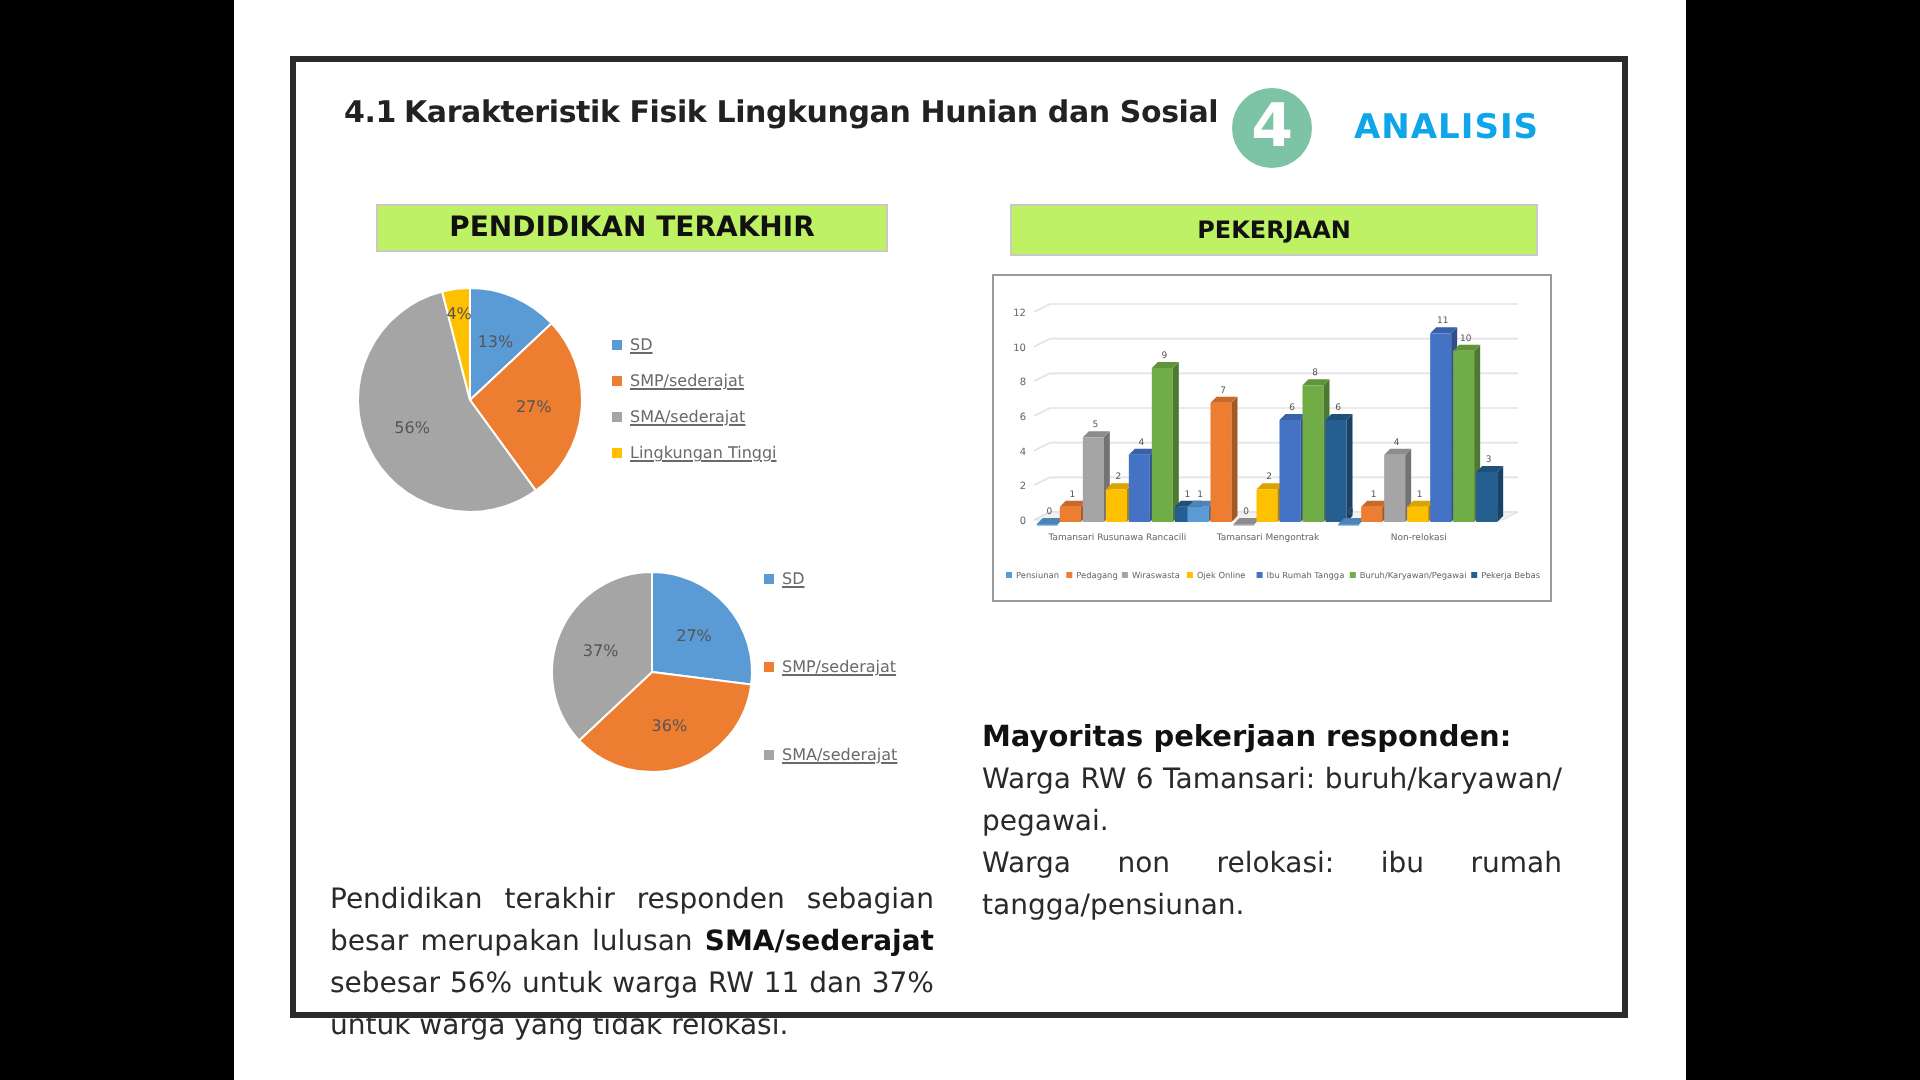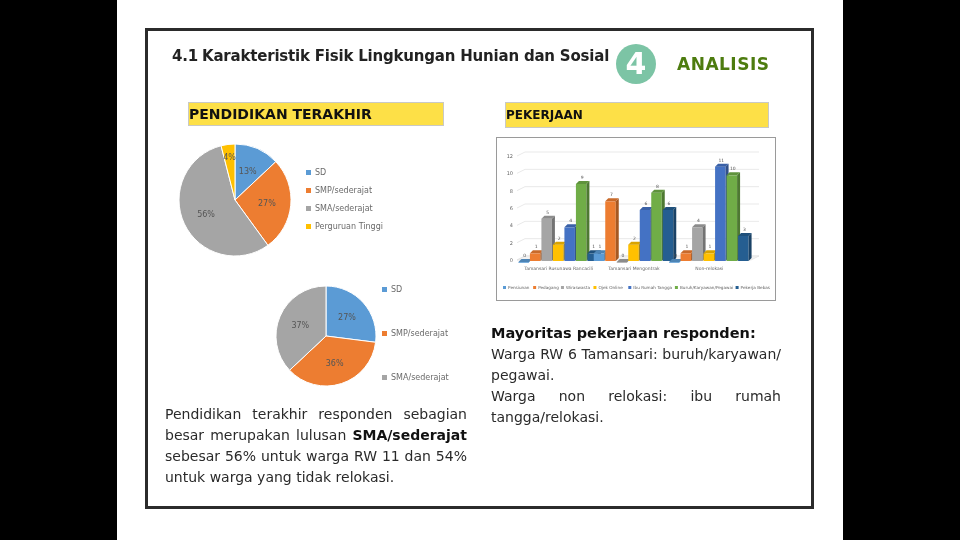--- a/index.html
+++ b/index.html
@@ -3,29 +3,29 @@
 <meta charset="utf-8">
 <style>
   html,body{margin:0;padding:0;}
   body{width:960px;height:540px;background:#000;position:relative;overflow:hidden;font-family:"DejaVu Sans","Liberation Sans",sans-serif;}
   .page{position:absolute;left:117px;top:0;width:726px;height:540px;background:#fff;}
   .frame{position:absolute;left:145px;top:28px;width:663px;height:475px;border:3px solid #2b2b2b;background:#fff;}
   .title{position:absolute;left:172px;top:45px;font-size:15px;font-weight:bold;color:#222;line-height:22px;letter-spacing:-0.2px;}
   .title .num{display:inline-block;width:30px;}
   .title .l2{padding-left:36px;}
   .badge{position:absolute;left:616px;top:44px;width:40px;height:40px;border-radius:50%;background:#7cc4a5;color:#fff;font-size:30px;font-weight:bold;text-align:center;line-height:40px;}
-  .analisis{position:absolute;left:677px;top:54px;font-size:17px;font-weight:bold;color:#4d7c0f;letter-spacing:0.5px;}
-  .hdr{position:absolute;background:#fde047;color:#111;font-weight:bold;text-align:left;border:1px solid #c9c9c5;}
+  .analisis{position:absolute;left:677px;top:54px;font-size:17px;font-weight:bold;color:#0ea5e9;letter-spacing:0.5px;}
+  .hdr{position:absolute;background:#bef264;color:#111;font-weight:bold;text-align:center;border:1px solid #c9c9c5;}
   .hdr.left{left:188px;top:102px;width:254px;height:22px;line-height:22px;font-size:14px;}
   .hdr.right{left:505px;top:102px;width:262px;height:24px;line-height:24px;font-size:12px;}
-  .legend{position:absolute;font-size:8px;color:#6a6a6a;}
+  .legend{position:absolute;font-size:8px;color:#6a6a6a;text-decoration:underline;}
   .legend div{height:18px;line-height:18px;}
   .sw{display:inline-block;width:5px;height:5px;margin-right:4px;vertical-align:middle;}
   .barbox{position:absolute;left:496px;top:137px;width:278px;height:162px;border:1px solid #9a9a9a;background:#fff;}
-  .para{position:absolute;font-size:14px;color:#2a2a2a;line-height:21px;font-family:"DejaVu Sans",sans-serif;}
+  .para{position:absolute;font-size:14px;color:#2a2a2a;line-height:21px;font-family:"DejaVu Sans",sans-serif;margin-top:36px;}
   .para.left{left:165px;top:404px;width:302px;text-align:justify;text-align-last:left;}
   .para.right{left:491px;top:323px;width:290px;text-align:justify;}
   .para b{color:#111;}
   svg text{font-family:"DejaVu Sans",sans-serif;}
 </style>
 </head>
 <body>
 
 <div class="page"></div>
 <div class="frame"></div>
@@ -48,21 +48,21 @@
       <path d="M0,0 L32.91597412837849,45.304951684997064 A56,56 0 1 1 -13.926633681231849,-54.24065702320335 Z" fill="#a5a5a5" stroke="#fff" stroke-width="1"></path>
       <text x="-28.954465678912626" y="16.624937330082318" text-anchor="middle" font-size="8" fill="#555">56%</text>
       <path d="M0,0 L-13.926633681231849,-54.24065702320335 A56,56 0 0 1 3.945095839036924e-14,-56 Z" fill="#ffc000" stroke="#fff" stroke-width="1"></path>
       <text x="-5.474555642088787" y="-40.33557015341639" text-anchor="middle" font-size="8" fill="#555">4%</text>
     </g>
 </svg>
 <div class="legend" style="left:306px;top:164px;">
   <div><span class="sw" style="background:#5b9bd5"></span><span>SD</span></div>
   <div><span class="sw" style="background:#ed7d31"></span><span>SMP/sederajat</span></div>
   <div><span class="sw" style="background:#a5a5a5"></span><span>SMA/sederajat</span></div>
-  <div><span class="sw" style="background:#ffc000"></span><span>Perguruan Tinggi</span></div>
+  <div><span class="sw" style="background:#ffc000"></span><span>Lingkungan Tinggi</span></div>
 </div>
 
 <svg style="position:absolute;left:270px;top:280px;" width="112" height="112" viewBox="0 0 112 112">
   <g id="pie2" transform="translate(56,56)">
       <path d="M0,0 L3.061616997868383e-15,-50 A50,50 0 0 1 49.60573506572389,6.266661678215221 Z" fill="#5b9bd5" stroke="#fff" stroke-width="1"></path>
       <text x="21.003109949652867" y="-15.51673222906225" text-anchor="middle" font-size="8" fill="#555">27%</text>
       <path d="M0,0 L49.60573506572389,6.266661678215221 A50,50 0 0 1 -36.44843137107058,34.227355296434425 Z" fill="#ed7d31" stroke="#fff" stroke-width="1"></path>
       <text x="8.652475842498523" y="29.629582456264302" text-anchor="middle" font-size="8" fill="#555">36%</text>
       <path d="M0,0 L-36.44843137107058,34.227355296434425 A50,50 0 0 1 -9.184850993605149e-15,-50 Z" fill="#a5a5a5" stroke="#fff" stroke-width="1"></path>
       <text x="-25.697129519151467" y="-8.120140937773861" text-anchor="middle" font-size="8" fill="#555">37%</text>
@@ -195,19 +195,19 @@
       <text x="101.45" y="151" font-size="4.2" fill="#666">Ojek Online</text>
       <rect x="131.3" y="148" width="3" height="3" fill="#4472c4"></rect>
       <text x="136.3" y="151" font-size="4.2" fill="#666">Ibu Rumah Tangga</text>
       <rect x="177.9" y="148" width="3" height="3" fill="#70ad47"></rect>
       <text x="182.9" y="151" font-size="4.2" fill="#666">Buruh/Karyawan/Pegawai</text>
       <rect x="238.60000000000002" y="148" width="3" height="3" fill="#255e91"></rect>
       <text x="243.60000000000002" y="151" font-size="4.2" fill="#666">Pekerja Bebas</text>
     </svg>
 </div>
 
-<div class="para left"><span>Pendidikan terakhir responden sebagian besar merupakan lulusan </span><b>SMA/sederajat</b><span> sebesar 56% untuk warga RW 11 dan 54% untuk warga yang tidak relokasi.</span></div>
+<div class="para left"><span>Pendidikan terakhir responden sebagian besar merupakan lulusan </span><b>SMA/sederajat</b><span> sebesar 56% untuk warga RW 11 dan 37% untuk warga yang tidak relokasi.</span></div>
 
 <div class="para right">
   <div style="font-weight:bold;color:#111;font-size:14.5px;">Mayoritas pekerjaan responden:</div>
   <div>Warga RW 6 Tamansari: buruh/karyawan/ pegawai.</div>
-  <div>Warga non relokasi: ibu rumah tangga/relokasi.</div>
+  <div>Warga non relokasi: ibu rumah tangga/pensiunan.</div>
 </div>
 
 </body></html>

